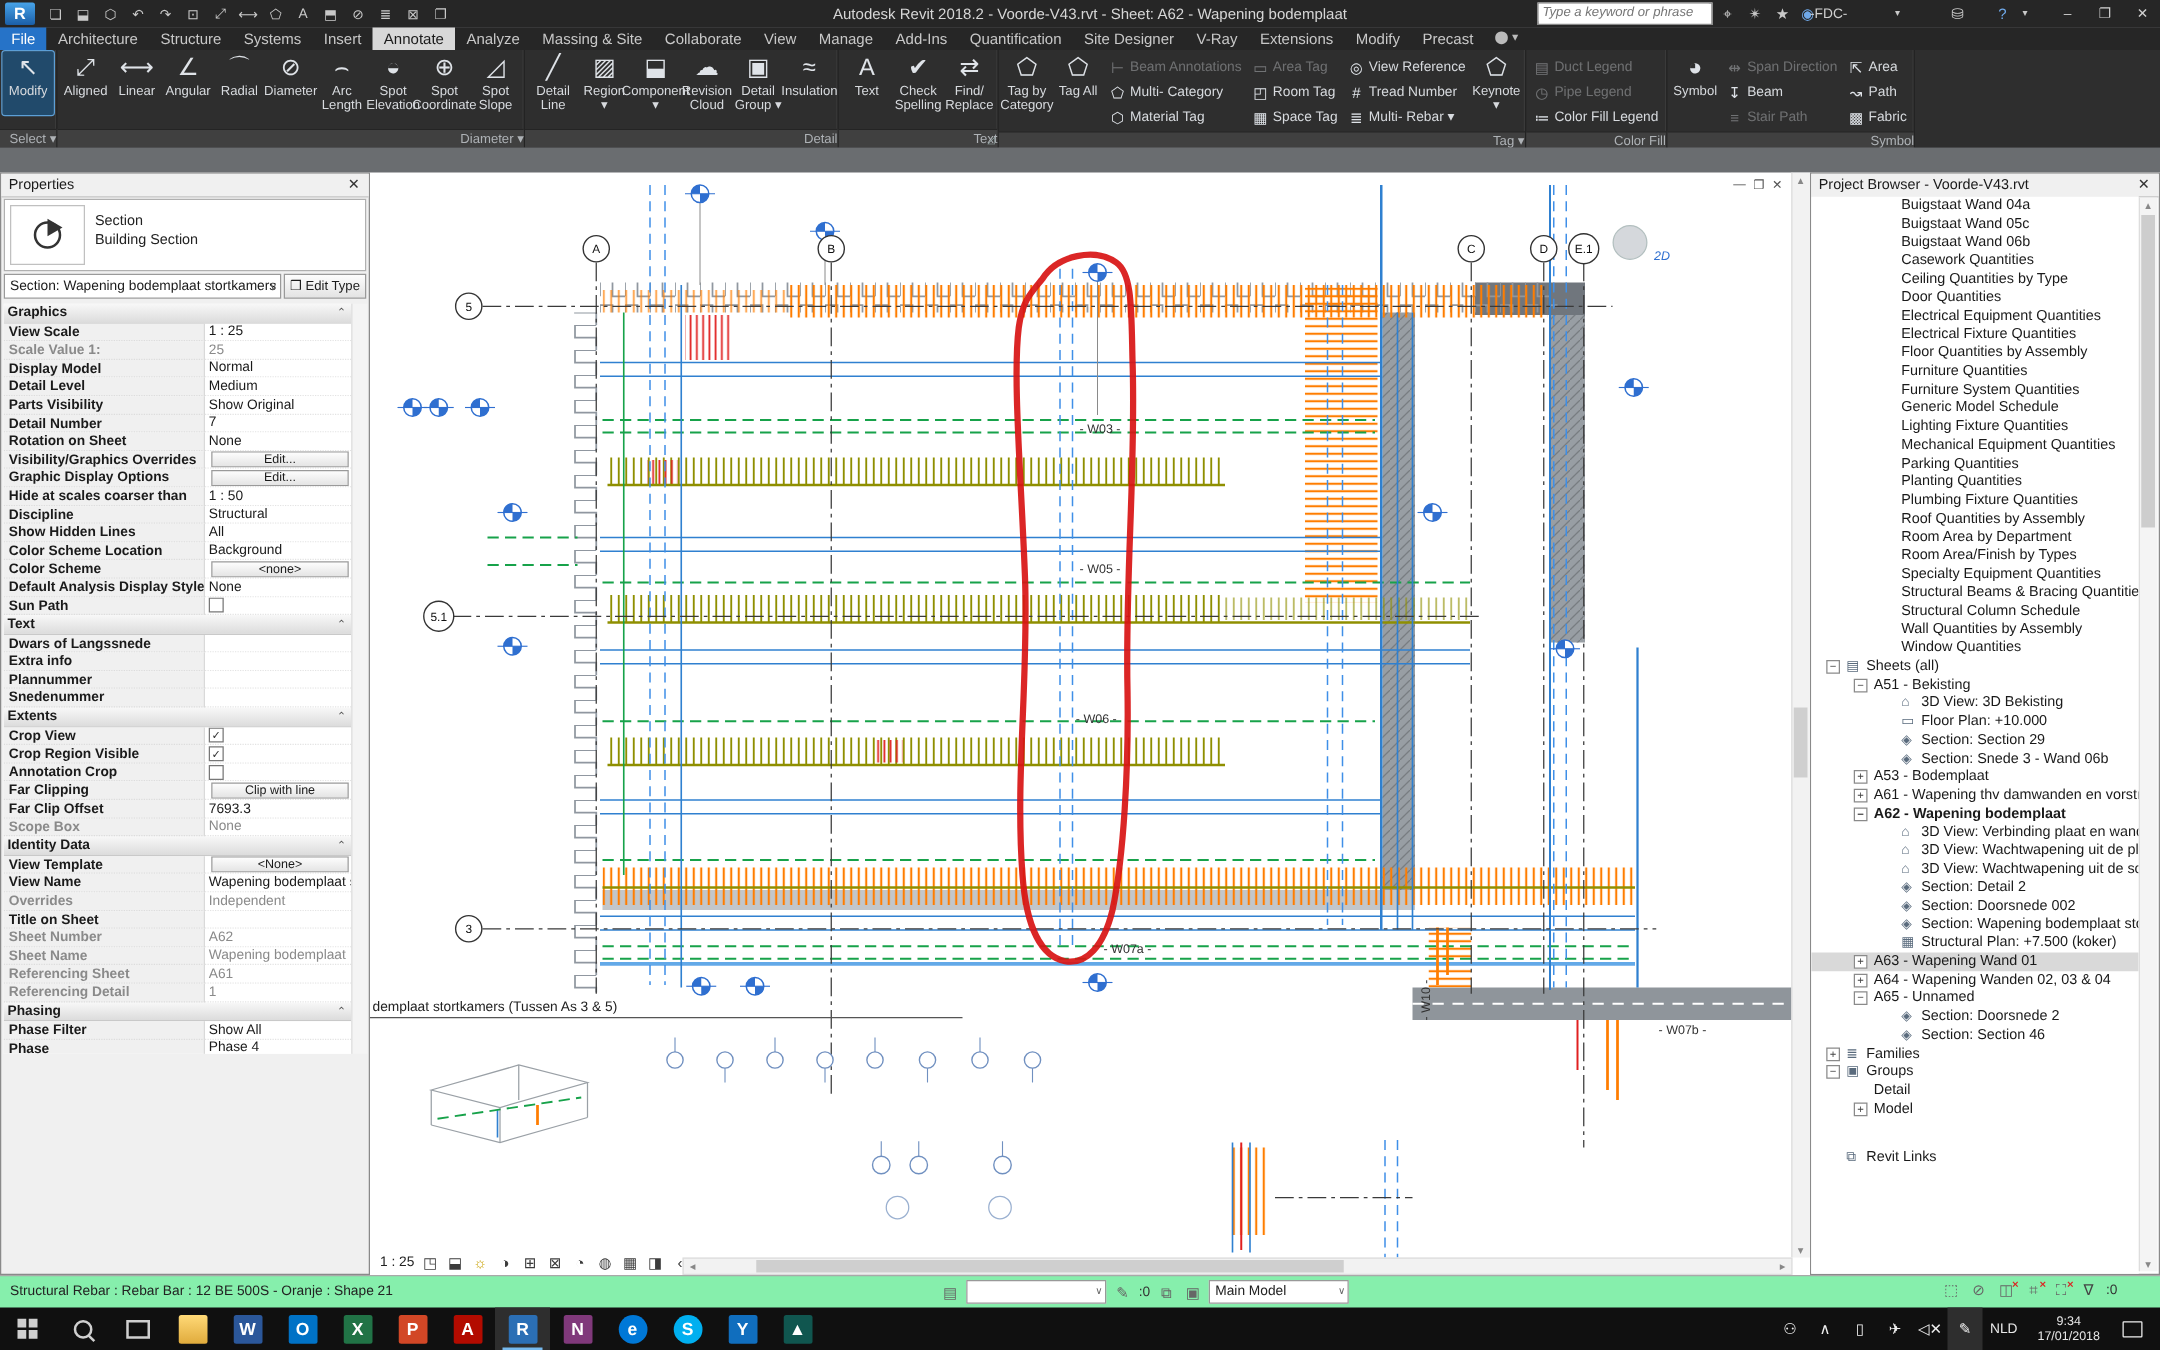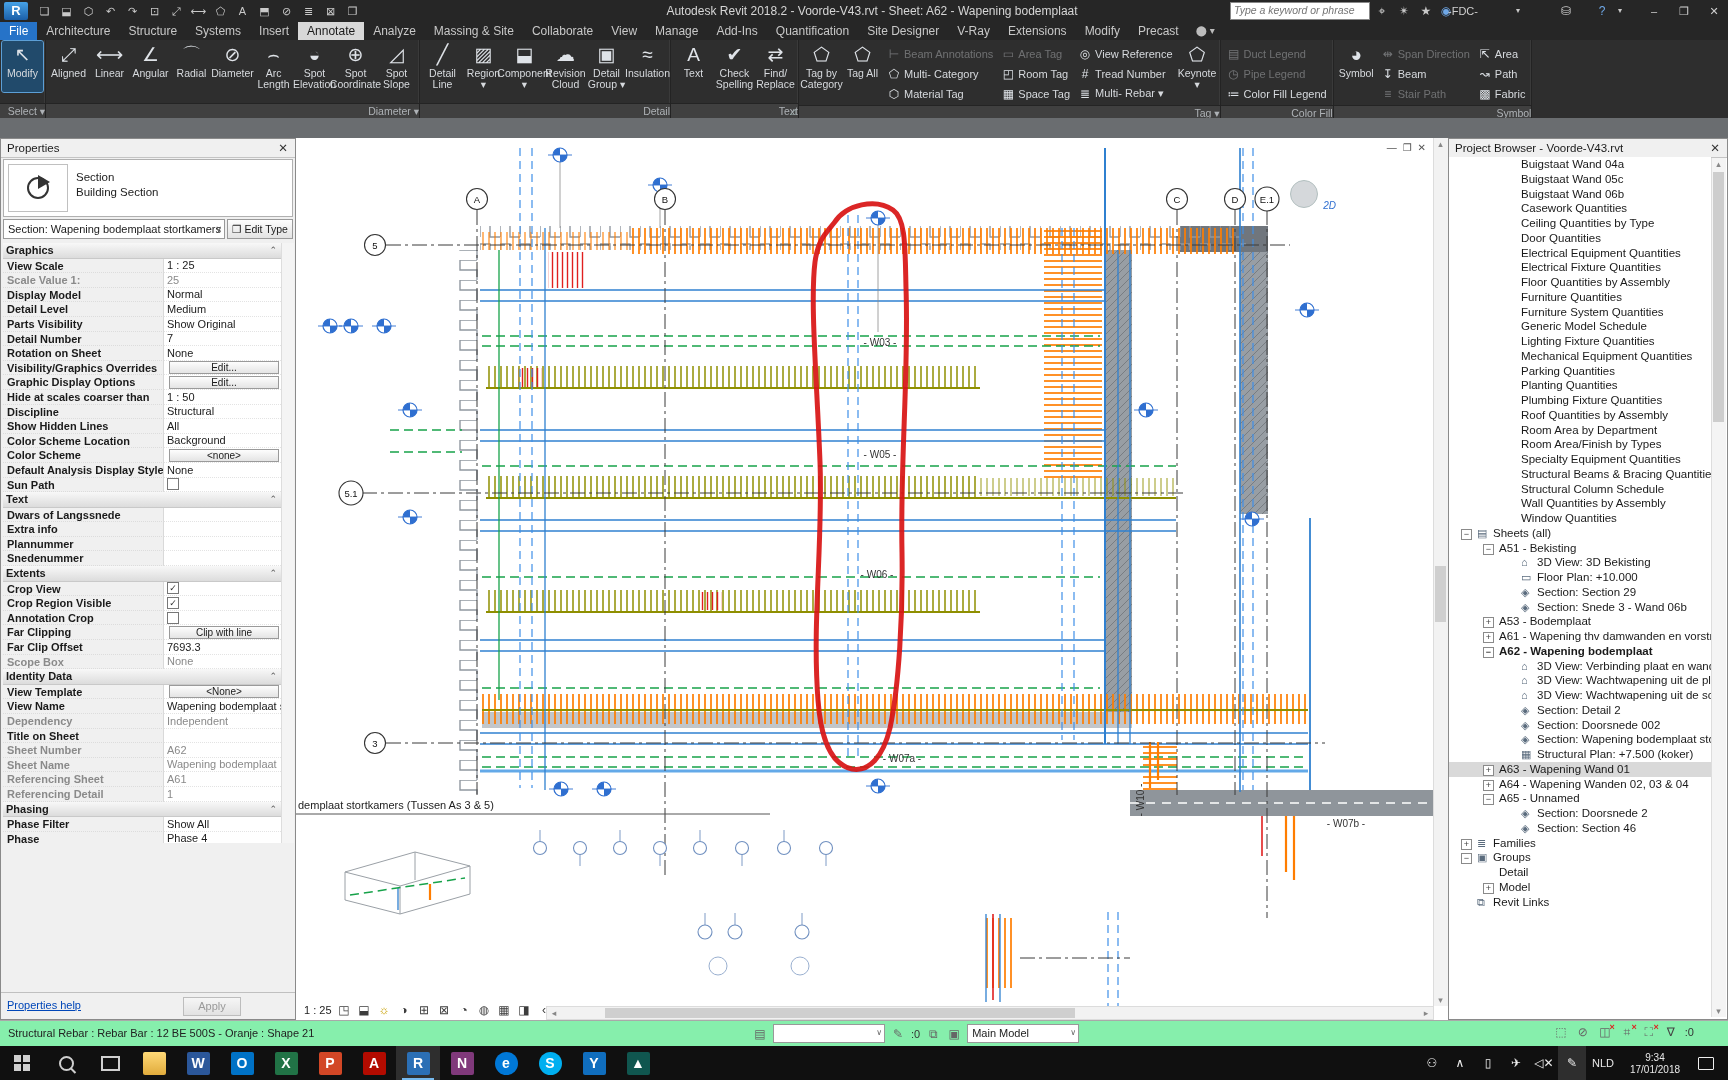--- a/index.html
+++ b/index.html
@@ -596,21 +596,21 @@
             <div class="plab">View Template</div>
             <div class="pval">
               <div class="pbtn">&lt;None&gt;</div>
             </div>
           </div>
           <div class="prow">
             <div class="plab">View Name</div>
             <div class="pval">Wapening bodemplaat stortk...</div>
           </div>
           <div class="prow">
-            <div class="plab gr">Dependency</div>
+            <div class="plab gr">Overrides</div>
             <div class="pval gr">Independent</div>
           </div>
           <div class="prow">
             <div class="plab">Title on Sheet</div>
             <div class="pval"></div>
           </div>
           <div class="prow">
             <div class="plab gr">Sheet Number</div>
             <div class="pval gr">A62</div>
           </div>
@@ -633,24 +633,20 @@
           <div class="prow">
             <div class="plab">Phase Filter</div>
             <div class="pval">Show All</div>
           </div>
           <div class="prow">
             <div class="plab">Phase</div>
             <div class="pval">Phase 4</div>
           </div>
         </div>
       <div id="propscroll"></div>
-      <div id="propbottom">
-        <span id="prophelp">Properties help</span>
-        <span id="applybtn">Apply</span>
-      </div>
     </div>
 
     <div id="canvas">
       <svg id="dwg" width="1138" height="882" viewBox="296 138 1138 882" xmlns="http://www.w3.org/2000/svg">
         <defs>
           <pattern id="pOr" width="6" height="24" patternUnits="userSpaceOnUse">
               <line x1="3" y1="0" x2="3" y2="24" stroke="#ff7d00" stroke-width="1.7"></line>
             </pattern>
           <pattern id="pOl" width="6" height="24" patternUnits="userSpaceOnUse">
               <line x1="3" y1="0" x2="3" y2="24" stroke="#8f8f00" stroke-width="1.5"></line>
@@ -959,21 +955,21 @@
           <div class="trow" style="padding-left: 56px;"><span class="expsp"></span><span class="ticn">▦</span><span class="tlab">Structural Plan: +7.500 (koker)</span></div>
           <div class="trow selrow" style="padding-left: 34px;"><span class="exp">+</span><span class="tlab">A63 - Wapening Wand 01</span></div>
           <div class="trow" style="padding-left: 34px;"><span class="exp">+</span><span class="tlab">A64 - Wapening Wanden 02, 03 &amp; 04</span></div>
           <div class="trow" style="padding-left: 34px;"><span class="exp">−</span><span class="tlab">A65 - Unnamed</span></div>
           <div class="trow" style="padding-left: 56px;"><span class="expsp"></span><span class="ticn">◈</span><span class="tlab">Section: Doorsnede 2</span></div>
           <div class="trow" style="padding-left: 56px;"><span class="expsp"></span><span class="ticn">◈</span><span class="tlab">Section: Section 46</span></div>
           <div class="trow" style="padding-left: 12px;"><span class="exp">+</span><span class="ticn">≣</span><span class="tlab">Families</span></div>
           <div class="trow" style="padding-left: 12px;"><span class="exp">−</span><span class="ticn">▣</span><span class="tlab">Groups</span></div>
           <div class="trow" style="padding-left: 34px;"><span class="expsp"></span><span class="tlab">Detail</span></div>
           <div class="trow" style="padding-left: 34px;"><span class="exp">+</span><span class="tlab">Model</span></div>
-          <div class="trow" style="padding-left: 12px;"><span class="expsp"></span><span class="ticn">⧉</span><span class="tlab">Revit Links</span></div>
+          <div class="trow" style="padding-left: 12px; margin-top: 24px;"><span class="expsp"></span><span class="ticn">⧉</span><span class="tlab">Revit Links</span></div>
         </div>
       <div id="bscroll">
         <span class="arr" style="top:0">▴</span>
         <div id="bthumb"></div>
         <span class="arr" style="bottom:0">▾</span>
       </div>
     </div>
   </div>
 
   <div id="statusbar">

